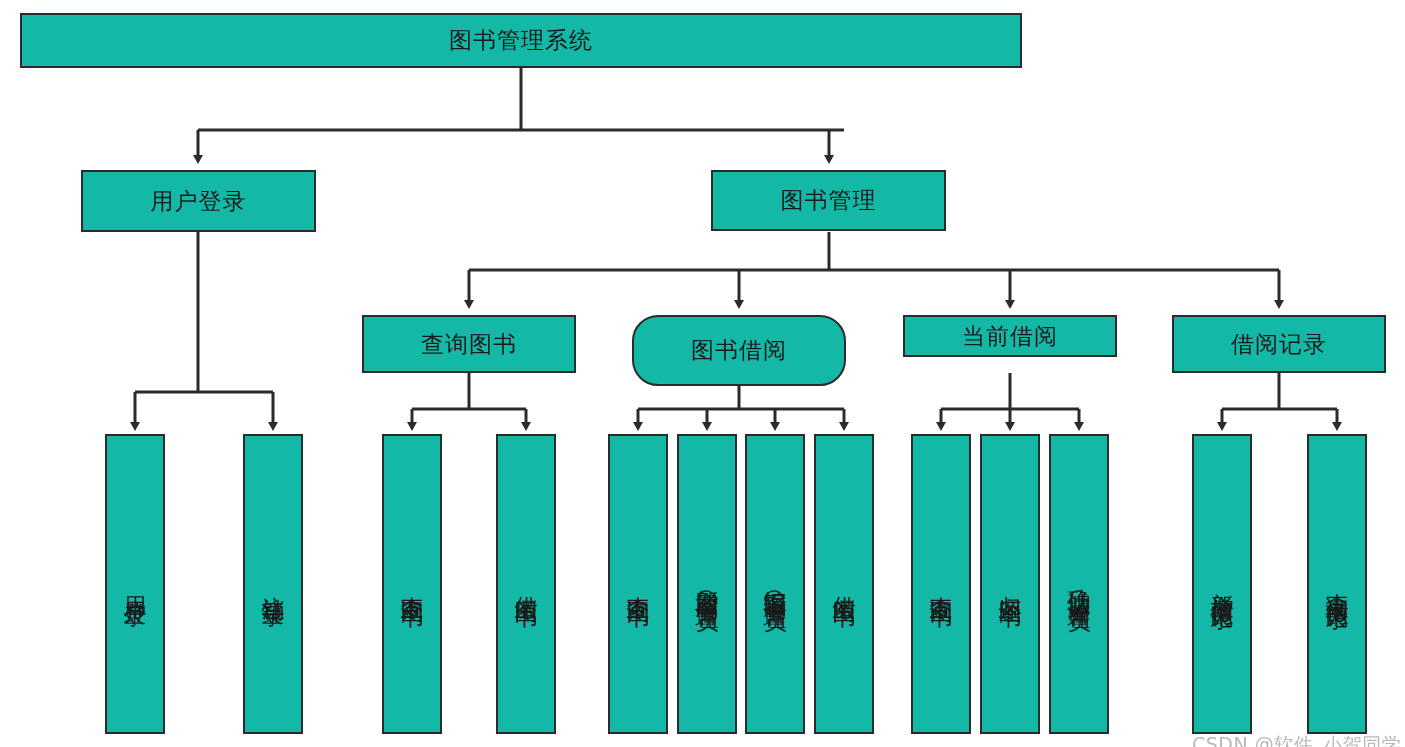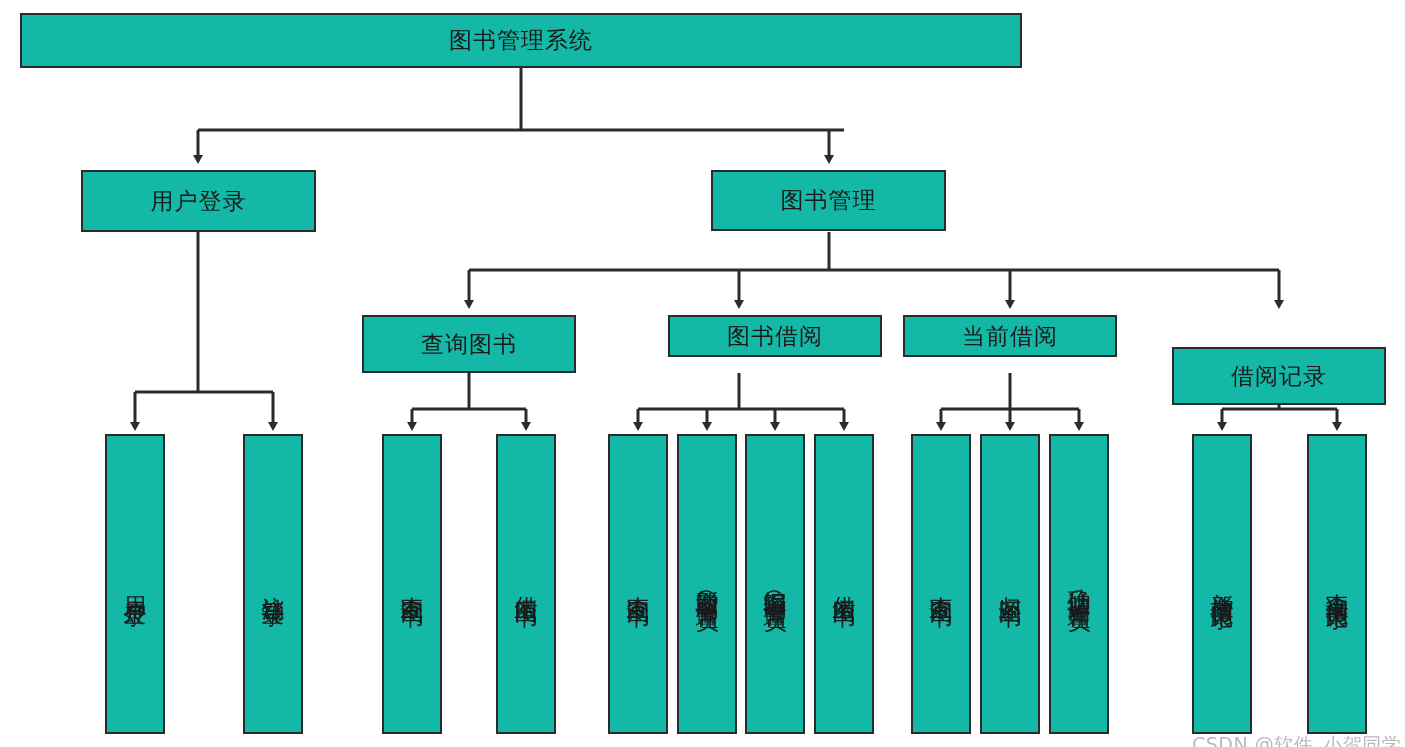--- a/index.html
+++ b/index.html
@@ -121,27 +121,27 @@
   <div class="node h" style="left:81px; top:170px; width:235px; height:62px;">
     <span>用户登录</span>
   </div>
   <div class="node h" style="left:711px; top:170px; width:235px; height:61px;">
     <span>图书管理</span>
   </div>
 
   <div class="node h" style="left:362px; top:315px; width:214px; height:58px;">
     <span>查询图书</span>
   </div>
-  <div class="node h" style="left:668px; top:315px; width:214px; height:42px;">
+  <div class="node h" style="left:632px; top:315px; width:214px; height:71px;border-radius:26px;">
     <span>图书借阅</span>
   </div>
   <div class="node h" style="left:903px; top:315px; width:214px; height:42px;">
     <span>当前借阅</span>
   </div>
-  <div class="node h" style="left:1172px; top:315px; width:214px; height:58px;margin-top:32px;">
+  <div class="node h" style="left:1172px; top:315px; width:214px; height:58px;">
     <span>借阅记录</span>
   </div>
 
   <div class="node v" style="left:105px; top:434px; width:60px; height:300px;">
     <span class="vtext">用户登录</span>
   </div>
   <div class="node v" style="left:243px; top:434px; width:60px; height:300px;">
     <span class="vtext">注销登录</span>
   </div>
 

